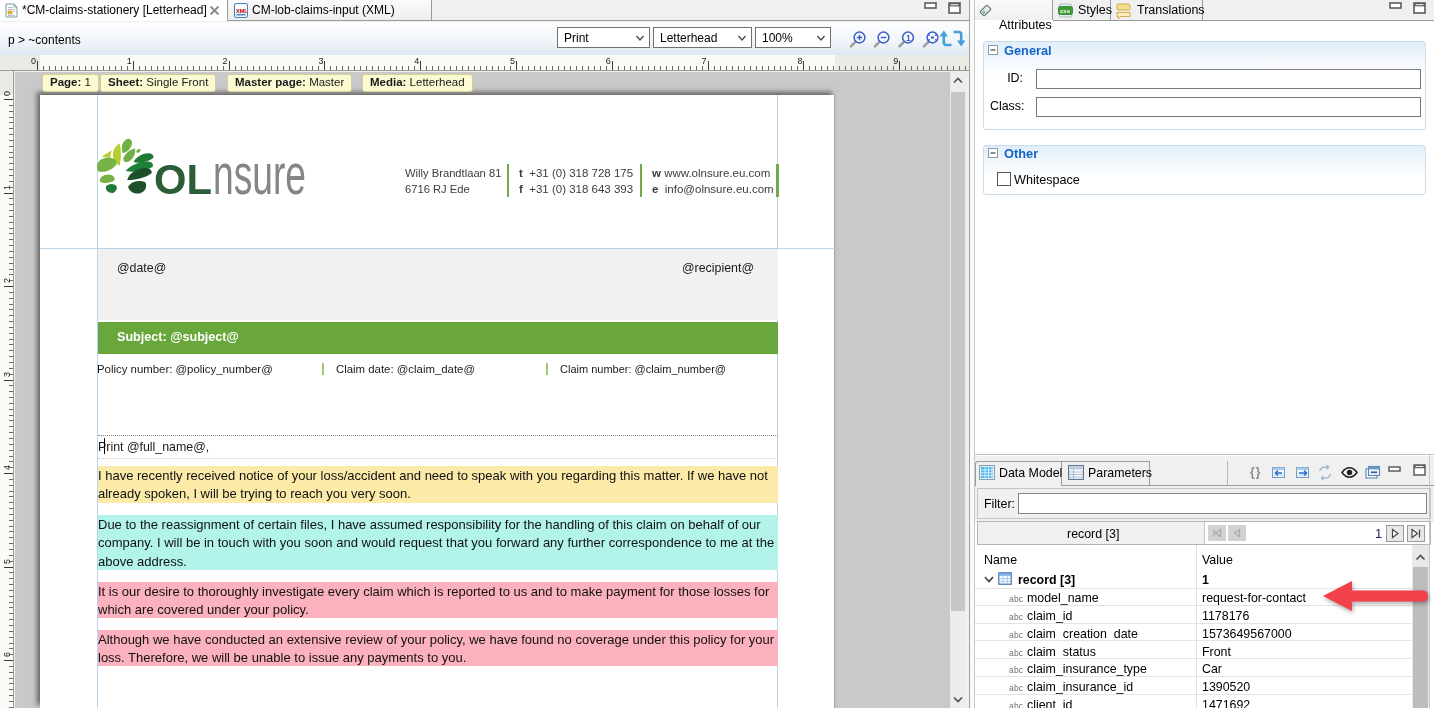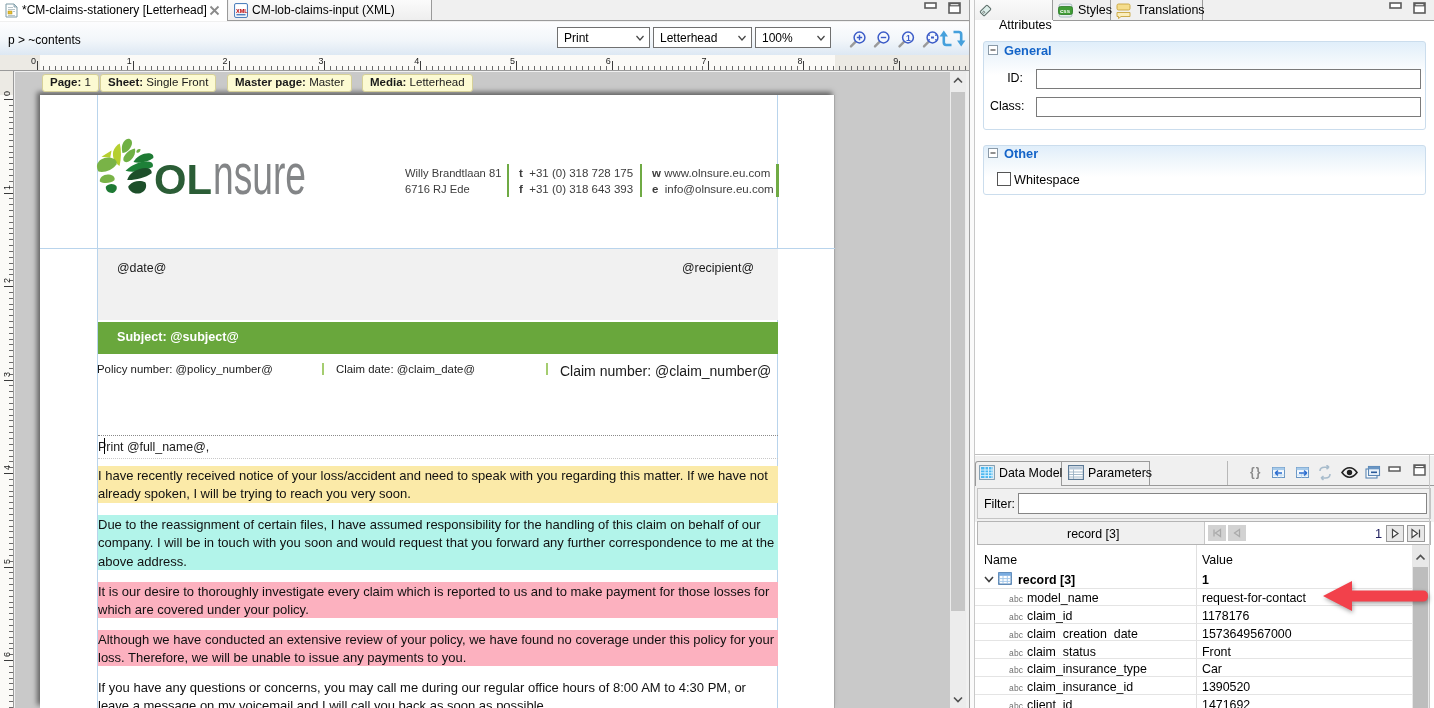--- a/index.html
+++ b/index.html
@@ -475,31 +475,30 @@
 <div class="abs" style="left:117px;top:261px;font-size:12.4px;color:#1a1a1a">@date@</div>
 <div class="abs" style="left:682px;top:261px;width:76px;font-size:12.4px;color:#1a1a1a">@recipient@</div>
 
 <div class="abs" style="left:98px;top:322px;width:680px;height:32px;background:#69a73c"></div>
 <div class="abs" style="left:117px;top:330px;font-size:12.6px;font-weight:bold;color:#fff">Subject: @subject@</div>
 
 <div class="abs" style="left:97px;top:363px;font-size:11.4px;color:#1a1a1a;letter-spacing:0px">Policy number: @policy_number@</div>
 <div class="abs" style="left:322px;top:363px;width:2px;height:12px;background:#a5cd70"></div>
 <div class="abs" style="left:336px;top:363px;font-size:11.4px;color:#1a1a1a;letter-spacing:0px">Claim date: @claim_date@</div>
 <div class="abs" style="left:546px;top:363px;width:2px;height:12px;background:#a5cd70"></div>
-<div class="abs" style="left:560px;top:363px;font-size:14px;color:#1a1a1a;letter-spacing:0px">Claim number: @claim_number@</div>
+<div class="abs" style="left:560px;top:363px;font-size:11px;color:#1a1a1a;letter-spacing:0px">Claim number: @claim_number@</div>
 
 <div class="abs" style="left:98px;top:435px;width:680px;border-top:1px dotted #8a8a8a;border-bottom:1px dotted #c8c8c8;height:24px">
   <div style="position:absolute;left:0px;top:4px;font-size:12.4px;color:#1a1a1a">Print @full_name@,</div>
   <div style="position:absolute;left:6px;top:2px;width:1px;height:16px;background:#000"></div>
 </div>
 <div class="abs" style="left:98px;top:466px;width:680px;height:37px;background:#fbeaa8;font-size:13px;line-height:18.4px;color:#111;white-space:nowrap;padding-top:1px">I have recently received notice of your loss/accident and need to speak with you regarding this matter. If we have not<br>already spoken, I will be trying to reach you very soon.</div>
 <div class="abs" style="left:98px;top:515px;width:680px;height:55px;background:#b2f4ea;font-size:13px;line-height:18.4px;color:#111;white-space:nowrap;padding-top:1px">Due to the reassignment of certain files, I have assumed responsibility for the handling of this claim on behalf of our<br>company. I will be in touch with you soon and would request that you forward any further correspondence to me at the<br>above address.</div>
 <div class="abs" style="left:98px;top:630px;width:680px;height:36px;background:#fcb1bf;font-size:13px;line-height:18.4px;color:#111;white-space:nowrap;padding-top:1px">Although we have conducted an extensive review of your policy, we have found no coverage under this policy for your<br>loss. Therefore, we will be unable to issue any payments to you.</div>
 <div class="abs" style="left:98px;top:582px;width:680px;height:36px;background:#fcb1bf;font-size:13px;line-height:18.4px;color:#111;white-space:nowrap;padding-top:1px">It is our desire to thoroughly investigate every claim which is reported to us and to make payment for those losses for<br>which are covered under your policy.</div>
-<div class="abs" style="left:98px;top:678px;width:680px;height:30px;overflow:hidden;font-size:13px;line-height:18.4px;color:#111;white-space:nowrap;padding-top:1px">If you have any questions or concerns, you may call me during our regular office hours of 8:00 AM to 4:30 PM, or<br>leave a message on my voicemail and I will call you back as soon as possible.</div>
 <div class="abs" id="editRborder"></div>
 <div class="abs" id="sash"></div>
 <div class="abs" id="rpanelLborder"></div>
 
 <div class="abs" style="left:975px;top:0;width:459px;height:455px;background:#fff"></div>
 <div class="abs" style="left:975px;top:0;width:459px;height:20px;background:#f0f0f0"></div>
 
 <div class="abs" style="left:975px;top:0;width:78px;height:20px;background:linear-gradient(#fafafa,#f0f0f0);border-right:1px solid #9a9a9a"></div>
 <div class="abs" style="left:1053px;top:20px;width:381px;height:1px;background:#9a9a9a"></div>
 <div class="abs" style="left:1110px;top:0;width:1px;height:20px;background:#9a9a9a"></div>

